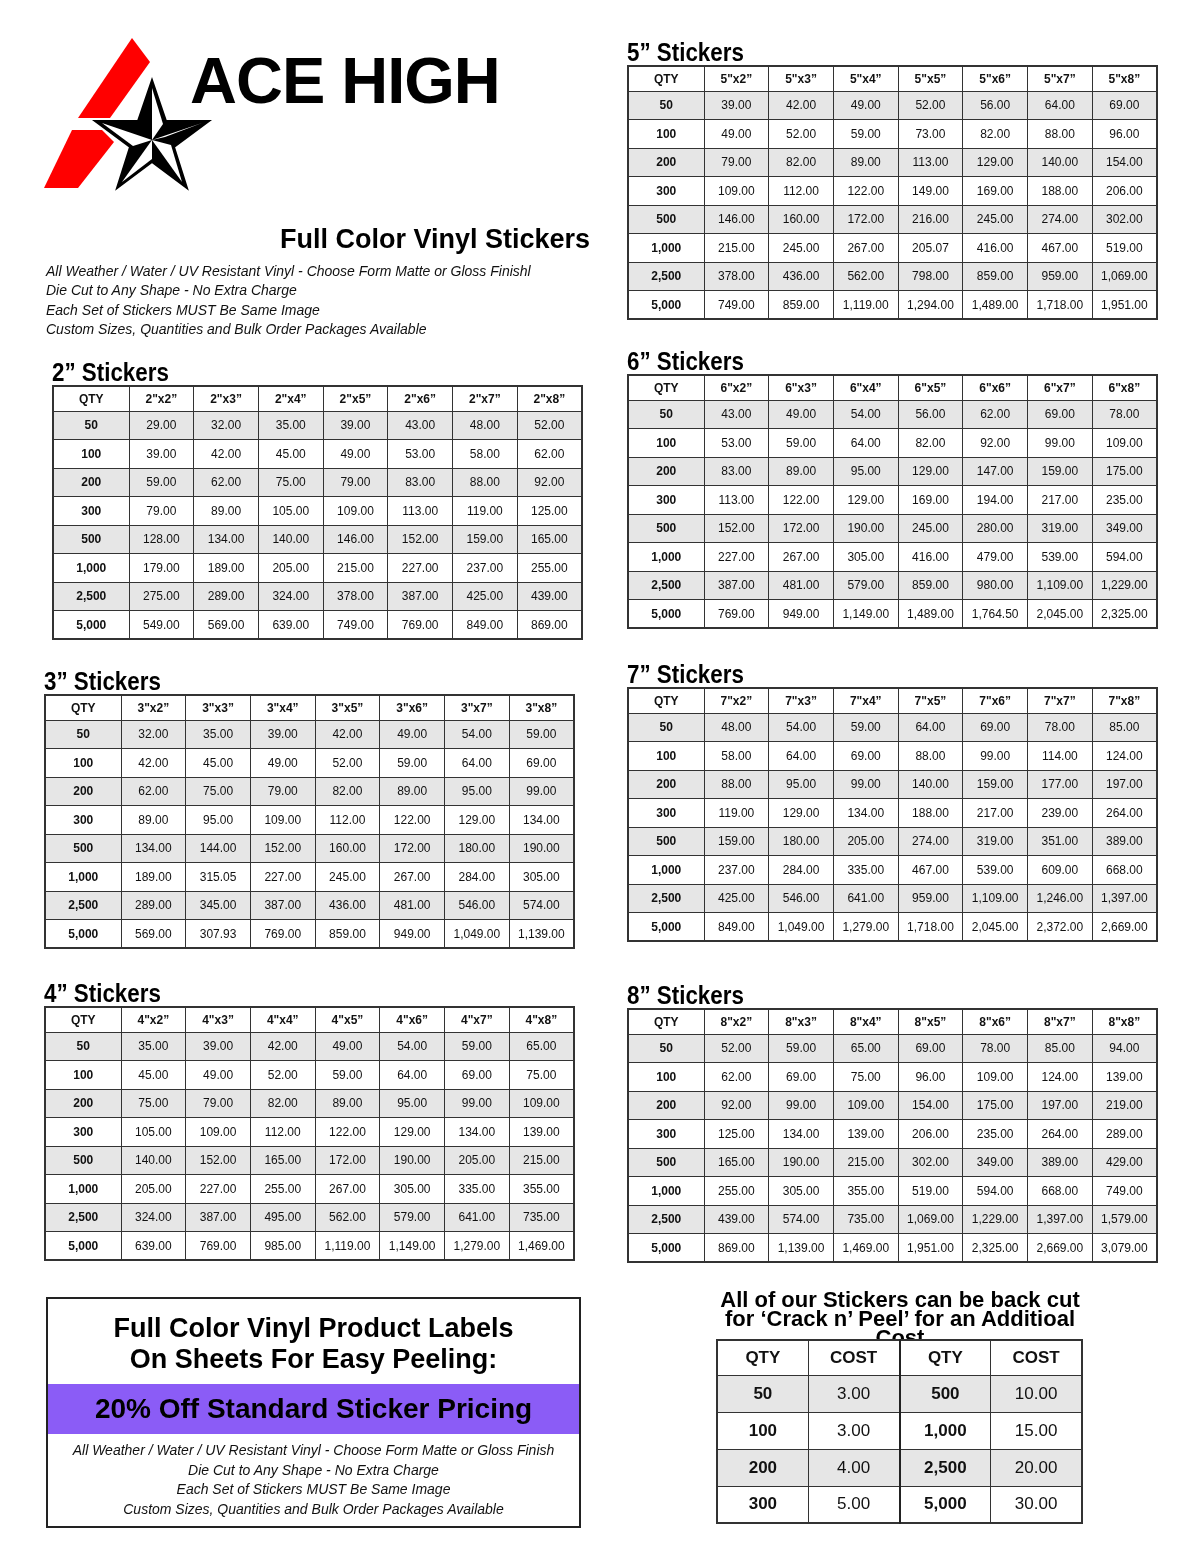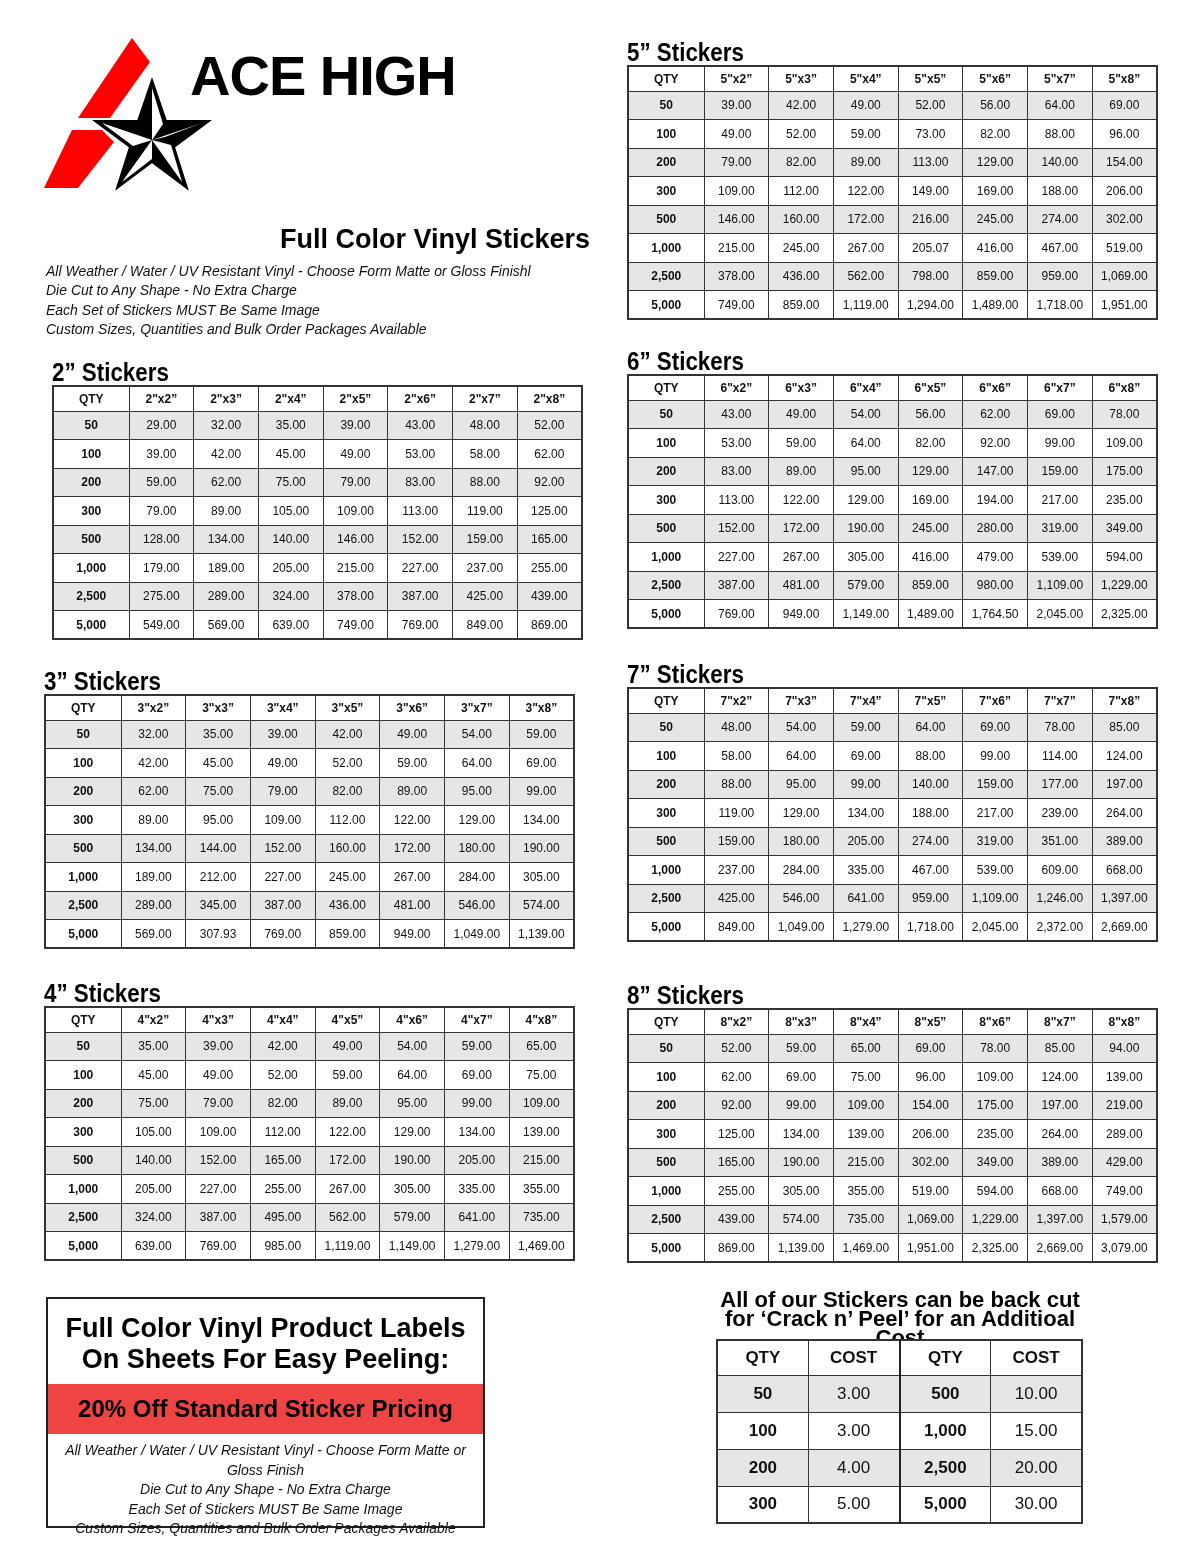--- a/index.html
+++ b/index.html
@@ -1,41 +1,41 @@
 <!DOCTYPE html>
 <html><head>
 <meta charset="utf-8">
 <style>
   * { box-sizing: border-box; margin: 0; padding: 0; }
   html, body { width: 1200px; height: 1553px; background: #ffffff; overflow: hidden; }
   body { position: relative; font-family: "Liberation Sans", sans-serif; color: #111; }
 
   .logo { position: absolute; left: 40px; top: 30px; width: 500px; height: 170px; }
   .logo svg { position: absolute; left: 0; top: 0; }
-  .logo-ace { position: absolute; left: 150px; top: 18px; font-family: "Liberation Sans", sans-serif; font-weight: 700; font-size: 56px; letter-spacing: -1px; color: #000; line-height: 1; }
+  .logo-ace { position: absolute; left: 150px; top: 18px; font-family: "Liberation Sans", sans-serif; font-weight: 700; font-size: 65px; letter-spacing: -1px; color: #000; line-height: 1; }
   .logo-printing { position: absolute; left: 167px; top: 93px; font-family: "Liberation Sans", sans-serif; font-weight: 700; font-size: 70px; letter-spacing: -1px; color: #ff0000; line-height: 1; }
 
   .main-title { position: absolute; left: 0; width: 590px; top: 224px; text-align: right; font-weight: 700; font-size: 27px; color: #000; }
   .intro { position: absolute; left: 46px; top: 262px; font-style: italic; font-size: 14px; line-height: 19.3px; color: #111; }
   .intro div { white-space: nowrap; }
 
   .section { position: absolute; width: 531px; }
   .section-title { font-family: "Liberation Sans", sans-serif; font-weight: 700; font-size: 26px; transform: scaleX(0.86); transform-origin: left; line-height: 30px; height: 28px; color: #000; white-space: nowrap; }
   table.price { border-collapse: collapse; width: 531px; border: 2px solid #333; table-layout: fixed; }
   table.price th, table.price td { border: 1px solid #333; text-align: center; font-size: 12px; color: #111; }
   table.price th { height: 25px; font-weight: 700; font-size: 12px; background: #fff; }
   table.price td { height: 28.5px; }
   table.price td.qty { font-weight: 700; }
   table.price tr:nth-child(odd) td { background: #e6e6e6; }
   table.price tr:nth-child(even) td { background: #ffffff; }
   table.price col.c0 { width: 76px; }
 
-  .promo { position: absolute; left: 46px; top: 1297px; width: 439px; height: 231px; border: 2px solid #222; text-align: center; }
+  .promo { position: absolute; left: 46px; top: 1297px; width: 535px; height: 231px; border: 2px solid #222; text-align: center; }
   .promo-h1 { font-weight: 700; font-size: 27px; line-height: 31px; margin-top: 14px; color: #000; }
-  .promo-band { background: #ef4444; margin-top: 9px; height: 50px; line-height: 50px; font-weight: 700; font-size: 24px; color: #000; }
+  .promo-band { background: #8b5cf6; margin-top: 9px; height: 50px; line-height: 50px; font-weight: 700; font-size: 28px; color: #000; }
   .promo-lines { font-style: italic; font-size: 14px; line-height: 19.5px; margin-top: 7px; color: #111; }
 
   .crack-title { position: absolute; left: 700px; width: 400px; top: 1290px; text-align: center; font-weight: 700; font-size: 22px; line-height: 19px; color: #000; }
   table.crack { position: absolute; left: 716px; top: 1339px; width: 367px; border-collapse: collapse; border: 2px solid #333; table-layout: fixed; }
   table.crack th, table.crack td { border: 1px solid #333; text-align: center; font-size: 17px; }
   table.crack th { height: 35px; font-weight: 700; font-size: 17px; background: #fff; }
   table.crack td { height: 37px; }
   table.crack td.qty { font-weight: 700; }
   table.crack tr:nth-child(odd) td { background: #e6e6e6; }
   table.crack tr:nth-child(even) td { background: #fff; }
@@ -253,21 +253,21 @@
           <td>144.00</td>
           <td>152.00</td>
           <td>160.00</td>
           <td>172.00</td>
           <td>180.00</td>
           <td>190.00</td>
         </tr>
         <tr>
           <td class="qty">1,000</td>
           <td>189.00</td>
-          <td>212.00</td>
+          <td>315.05</td>
           <td>227.00</td>
           <td>245.00</td>
           <td>267.00</td>
           <td>284.00</td>
           <td>305.00</td>
         </tr>
         <tr>
           <td class="qty">2,500</td>
           <td>289.00</td>
           <td>345.00</td>

